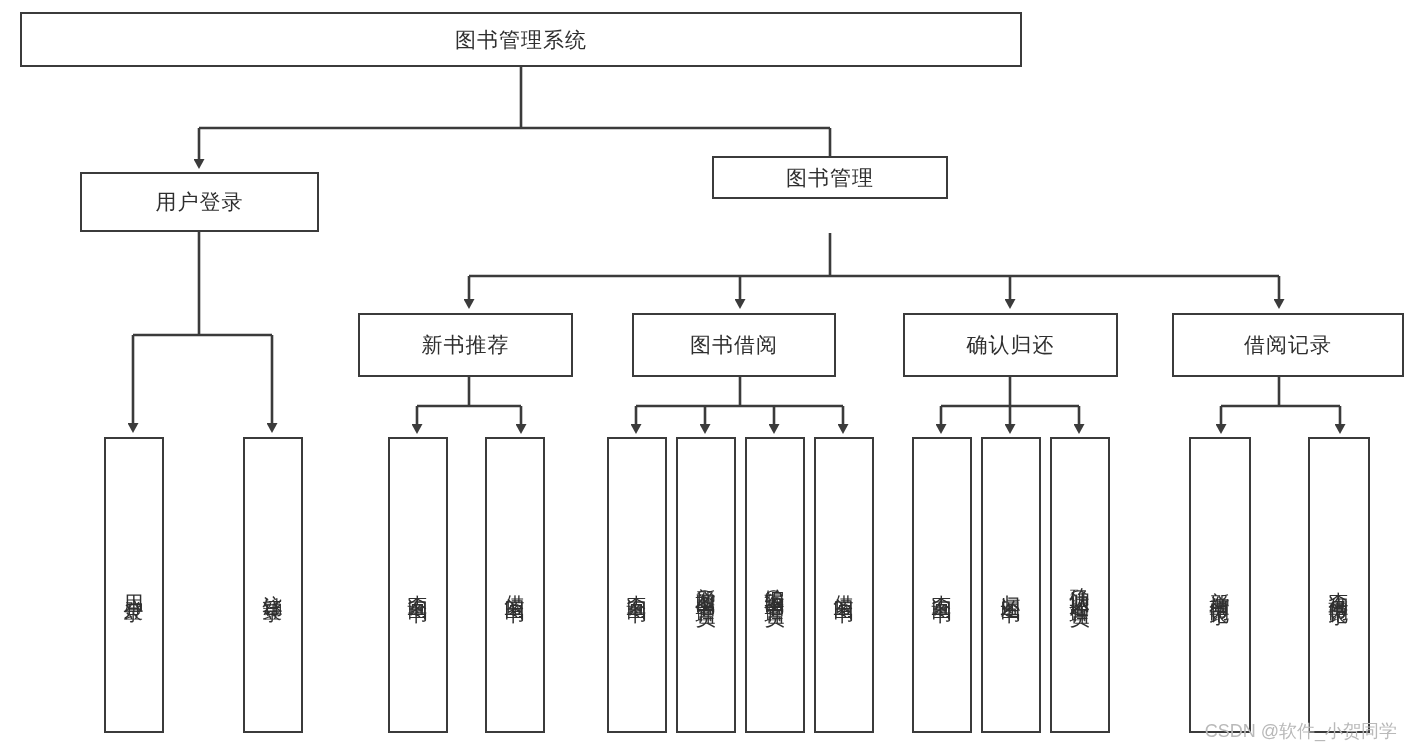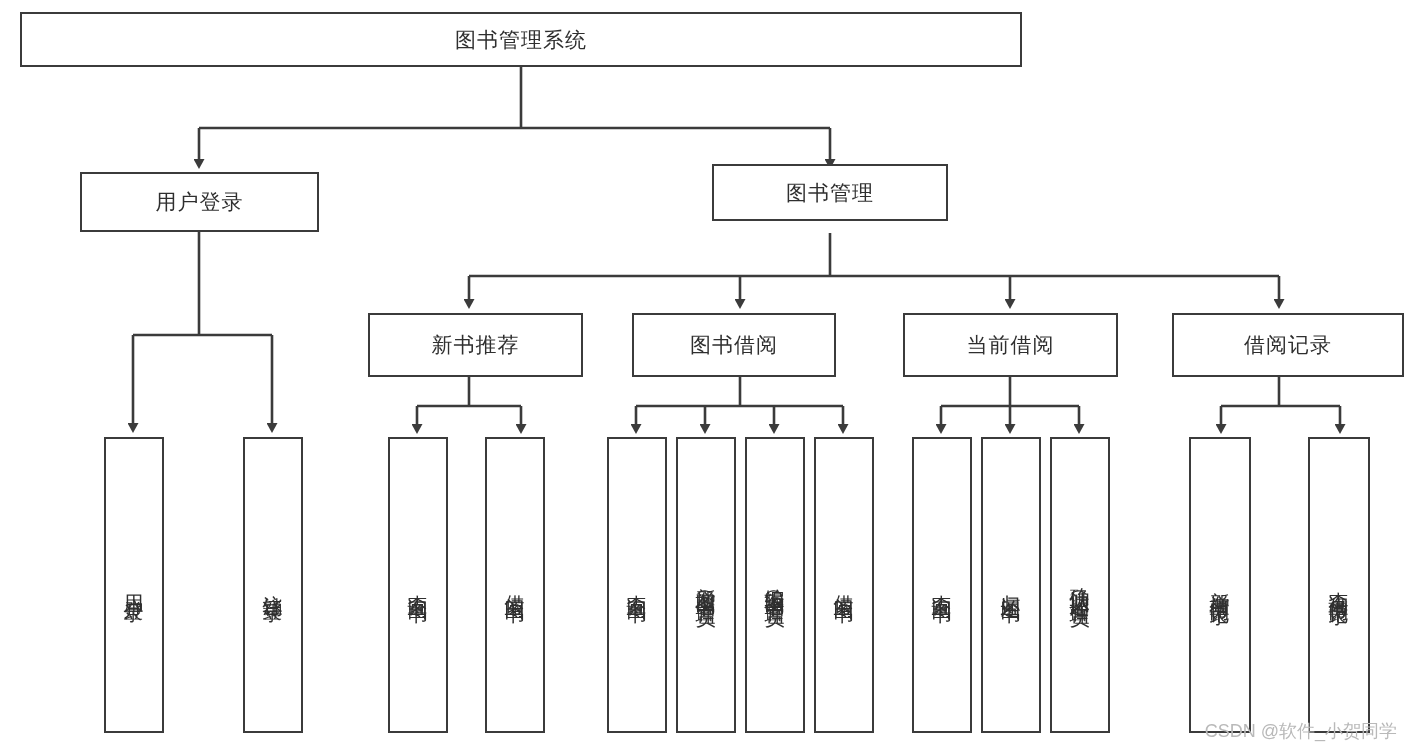--- a/index.html
+++ b/index.html
@@ -98,32 +98,32 @@
   </g>
 </svg>
 
 <div class="node-box h" style="left:20px;top:12px;width:1002px;height:55px;">
   <span>图书管理系统</span>
 </div>
 
 <div class="node-box h" style="left:80px;top:172px;width:239px;height:60px;">
   <span>用户登录</span>
 </div>
-<div class="node-box h" style="left:712px;top:164px;width:236px;height:57px;">
+<div class="node-box h" style="left:712px;top:156px;width:236px;height:43px;">
   <span>图书管理</span>
 </div>
 
-<div class="node-box h" style="left:368px;top:313px;width:215px;height:64px;">
+<div class="node-box h" style="left:358px;top:313px;width:215px;height:64px;">
   <span>新书推荐</span>
 </div>
 <div class="node-box h" style="left:632px;top:313px;width:204px;height:64px;">
   <span>图书借阅</span>
 </div>
 <div class="node-box h" style="left:903px;top:313px;width:215px;height:64px;">
-  <span>当前借阅</span>
+  <span>确认归还</span>
 </div>
 <div class="node-box h" style="left:1172px;top:313px;width:232px;height:64px;">
   <span>借阅记录</span>
 </div>
 
 <div class="node-box v" style="left:104px;top:437px;width:60px;height:296px;">
   <span class="vlabel">用户登录</span>
 </div>
 <div class="node-box v" style="left:243px;top:437px;width:60px;height:296px;">
   <span class="vlabel">注销登录</span>

